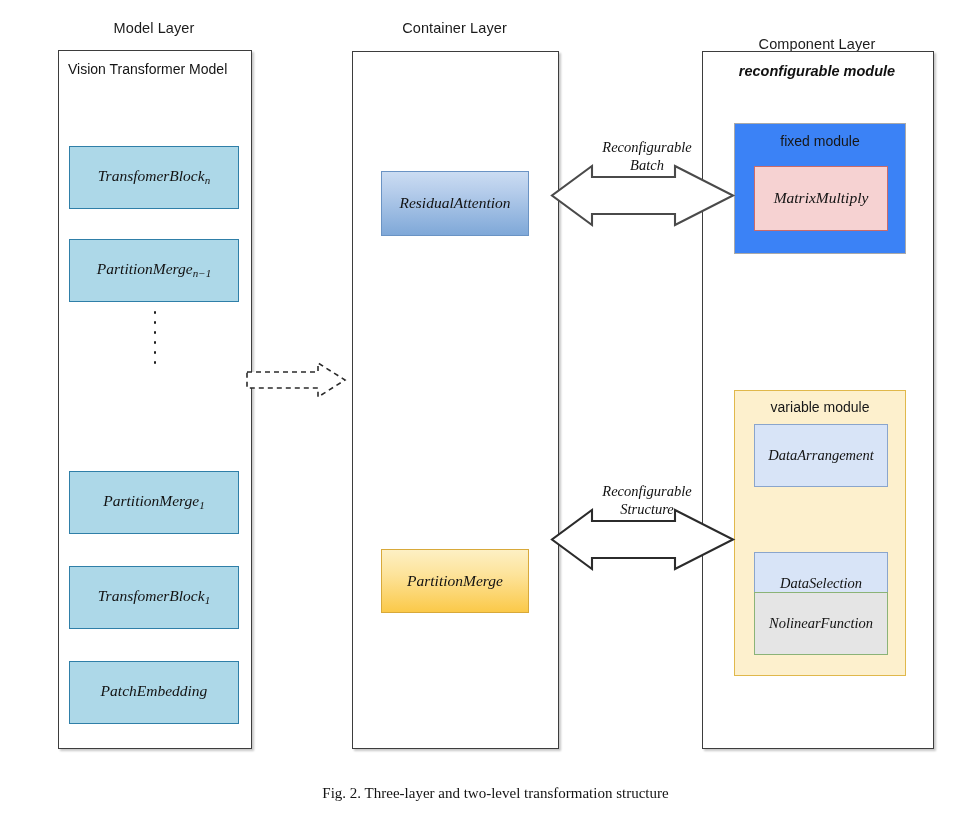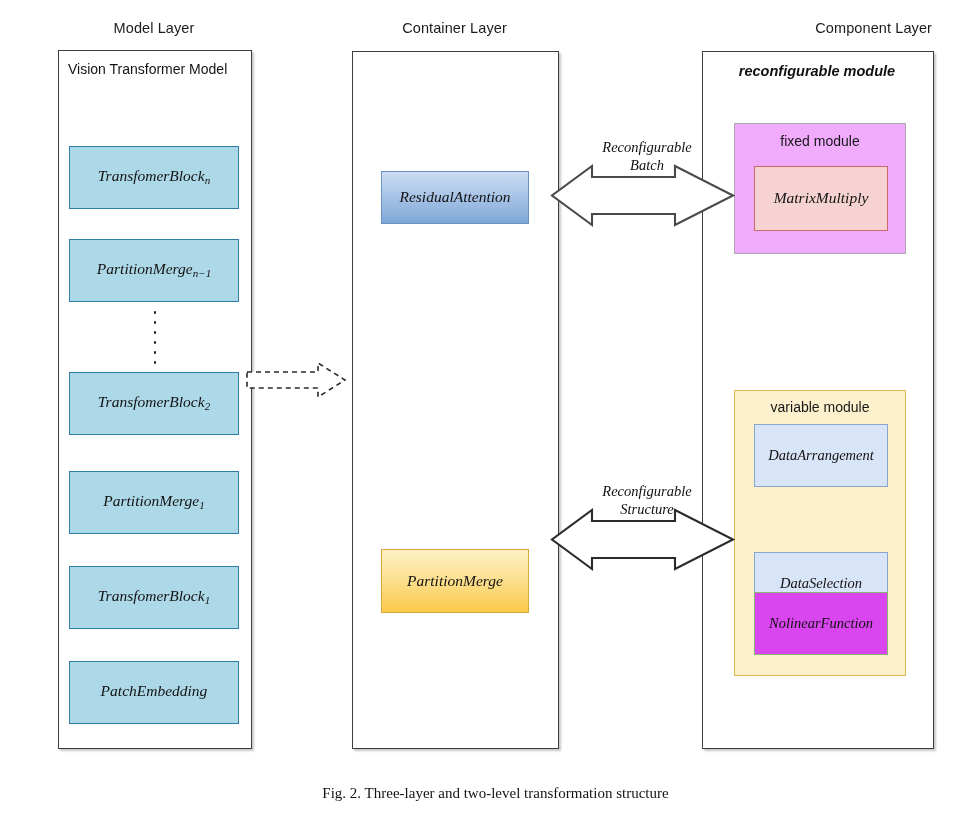--- a/index.html
+++ b/index.html
@@ -50,30 +50,30 @@
   }
   .g-yellow{
     background:linear-gradient(to bottom,#fdf0c4 0%,#fde39a 40%,#fbc949 100%);
     border:1px solid #d8a93a;
   }
 
   
   .sub-box{
     position:absolute;box-sizing:border-box;
   }
-  .fixed-mod{background:#f0abfc;border:1.3px solid #a9a9a9;padding-left:48px;}
+  .fixed-mod{background:#3b82f6;border:1.3px solid #a9a9a9;padding-left:48px;}
   .var-mod{background:#fdf0cd;border:1.3px solid #e0b84b;}
   .sub-label{
     position:absolute;left:0;right:0;text-align:center;
     font-family:"Liberation Sans", sans-serif;font-size:14px;
     color:#171717;font-style:normal;
   }
   .pink{background:#f6d2d2;border:1px solid #c96a6a;}
   .lblue{background:#d8e4f7;border:1px solid #8aa5cc;}
-  .lgreen{background:#d946ef;border:1px solid #8bb377;}
+  .lgreen{background:#e5e5e5;border:1px solid #8bb377;}
 
   .recon-title{
     position:absolute;left:0;right:0;text-align:center;
     font-family:"Liberation Sans", sans-serif;
     font-weight:bold;font-style:italic;font-size:14.5px;color:#111;
   }
 
   
   .dots{position:absolute;display:flex;flex-direction:column;
         align-items:center;justify-content:space-between;}
@@ -95,21 +95,21 @@
     font-family:"Liberation Serif", serif;font-size:15px;color:#141414;
   }
 </style>
 </head>
 <body>
 
 <div class="stage">
 
   <div class="col-title" style="left:58px;top:20px;width:192px;">Model Layer</div>
   <div class="col-title" style="left:352px;top:20px;width:205px;">Container Layer</div>
-  <div class="col-title" style="left:702px;top:20px;width:230px;text-align:right;">Component Layer</div>
+  <div class="col-title" style="left:702px;top:36px;width:230px;">Component Layer</div>
 
   <div class="layer-box" style="left:58px;top:50px;width:192px;height:697px;"></div>
 
   <div style="position:absolute;left:68px;top:61px;width:180px;font-size:14px;
               font-family:'Liberation Sans',sans-serif;color:#141414;">Vision Transformer Model</div>
 
   <div class="node blue-flat" style="left:69px;top:146px;width:170px;height:63px;">
     <span><span>TransfomerBlock</span><span class="sub">n</span></span>
   </div>
 
@@ -119,39 +119,36 @@
 
   <div class="dots" style="left:152px;top:311px;width:6px;height:53px;">
     <i></i>
       <i></i>
       <i></i>
       <i></i>
       <i></i>
       <i></i>
   </div>
 
-  <div class="node blue-flat" style="left:69px;top:372px;width:170px;height:63px;">
-    <span><span>TransfomerBlock</span><span class="sub">2</span></span>
-  </div>
 
   <div class="node blue-flat" style="left:69px;top:471px;width:170px;height:63px;">
     <span><span>PartitionMerge</span><span class="sub">1</span></span>
   </div>
 
   <div class="node blue-flat" style="left:69px;top:566px;width:170px;height:63px;">
     <span><span>TransfomerBlock</span><span class="sub">1</span></span>
   </div>
 
   <div class="node blue-flat" style="left:69px;top:661px;width:170px;height:63px;">
     <span><span>PatchEmbedding</span><span class="sub"></span></span>
   </div>
 
   <div class="layer-box" style="left:352px;top:51px;width:205px;height:696px;"></div>
 
-  <div class="node g-blue" style="left:381px;top:171px;width:148px;height:53px;">ResidualAttention</div>
+  <div class="node g-blue" style="left:381px;top:171px;width:148px;height:65px;">ResidualAttention</div>
 
 
   <div class="node g-yellow" style="left:381px;top:549px;width:148px;height:64px;">PartitionMerge</div>
 
   <div class="layer-box" style="left:702px;top:51px;width:230px;height:696px;"></div>
 
   <div class="recon-title" style="left:702px;top:63px;width:230px;">reconfigurable module</div>
 
   <div class="sub-box fixed-mod" style="left:734px;top:123px;width:172px;height:131px;">
     <div class="sub-label" style="top:9px;">fixed module</div>

